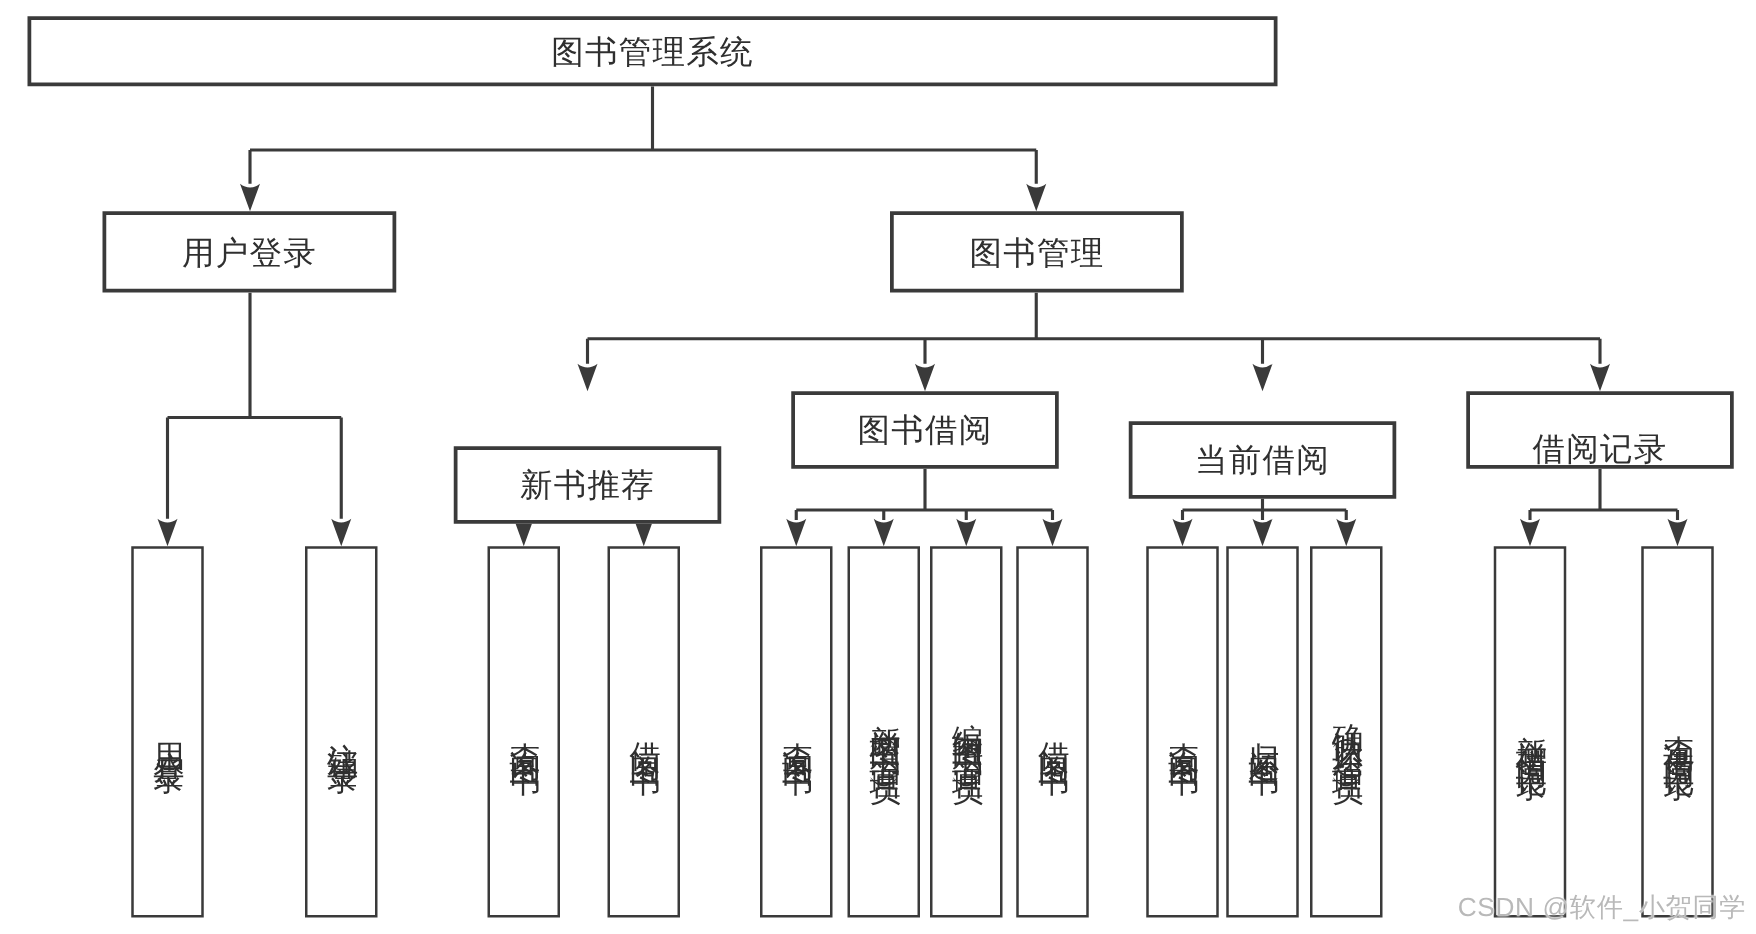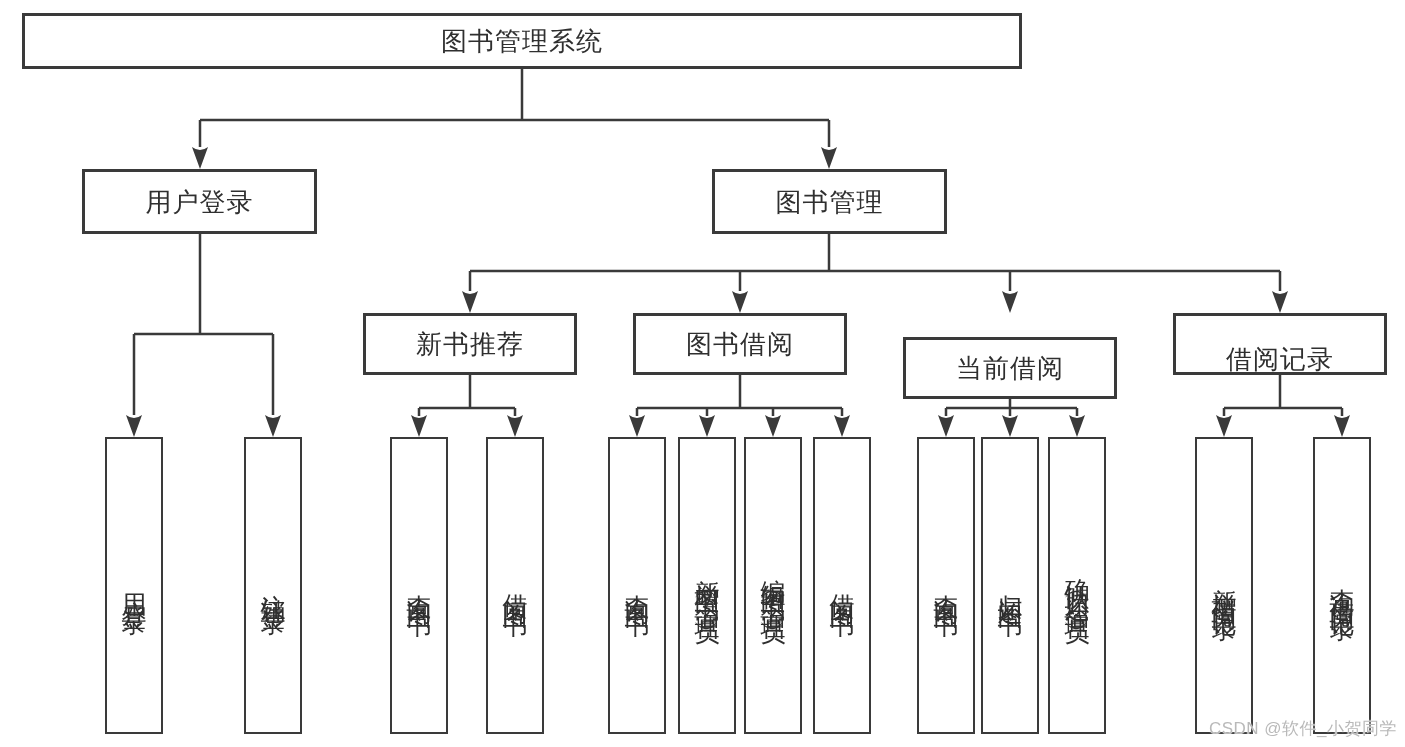--- a/index.html
+++ b/index.html
@@ -24,21 +24,21 @@
     position:absolute;top:437px;width:58px;height:297px;box-sizing:border-box;
     background:#ffffff;border:2px solid #3a3a3a;
     display:flex;align-items:center;justify-content:center;z-index:1;
   }
   .leaf .vlabel{
     writing-mode:vertical-rl;text-orientation:mixed;
     font-size:25px;letter-spacing:6px;line-height:1;color:#2f2f2f;white-space:nowrap;
   }
   #watermark{
     position:absolute;right:8px;bottom:7px;z-index:3;
-    font-size:17px;color:#b9b9b9;letter-spacing:0.5px;white-space:nowrap;
+    font-size:21px;color:#b9b9b9;letter-spacing:0.5px;white-space:nowrap;
     text-shadow:0 0 2px #ffffff,0 0 1px #ffffff;
   }
 </style>
 </head>
 <body>
 
 <div id="stage">
 
   <svg id="edges" viewBox="0 0 1405 747" xmlns="http://www.w3.org/2000/svg">
     <g>
@@ -87,21 +87,21 @@
     <span class="hlabel">图书管理系统</span>
   </div>
 
   <div class="node node-l2" style="left:82px;">
     <span class="hlabel">用户登录</span>
   </div>
   <div class="node node-l2" style="left:712px;">
     <span class="hlabel">图书管理</span>
   </div>
 
-  <div class="node node-l3" style="left:363px;">
+  <div class="node node-l3" style="left:363px;margin-top:44px;">
     <span class="hlabel">新书推荐</span>
   </div>
   <div class="node node-l3" style="left:633px;align-items:center;">
     <span class="hlabel">图书借阅</span>
   </div>
   <div class="node node-l3" style="left:903px;margin-top:24px;">
     <span class="hlabel">当前借阅</span>
   </div>
   <div class="node node-l3" style="left:1173px;align-items:flex-end;">
     <span class="hlabel">借阅记录</span>

